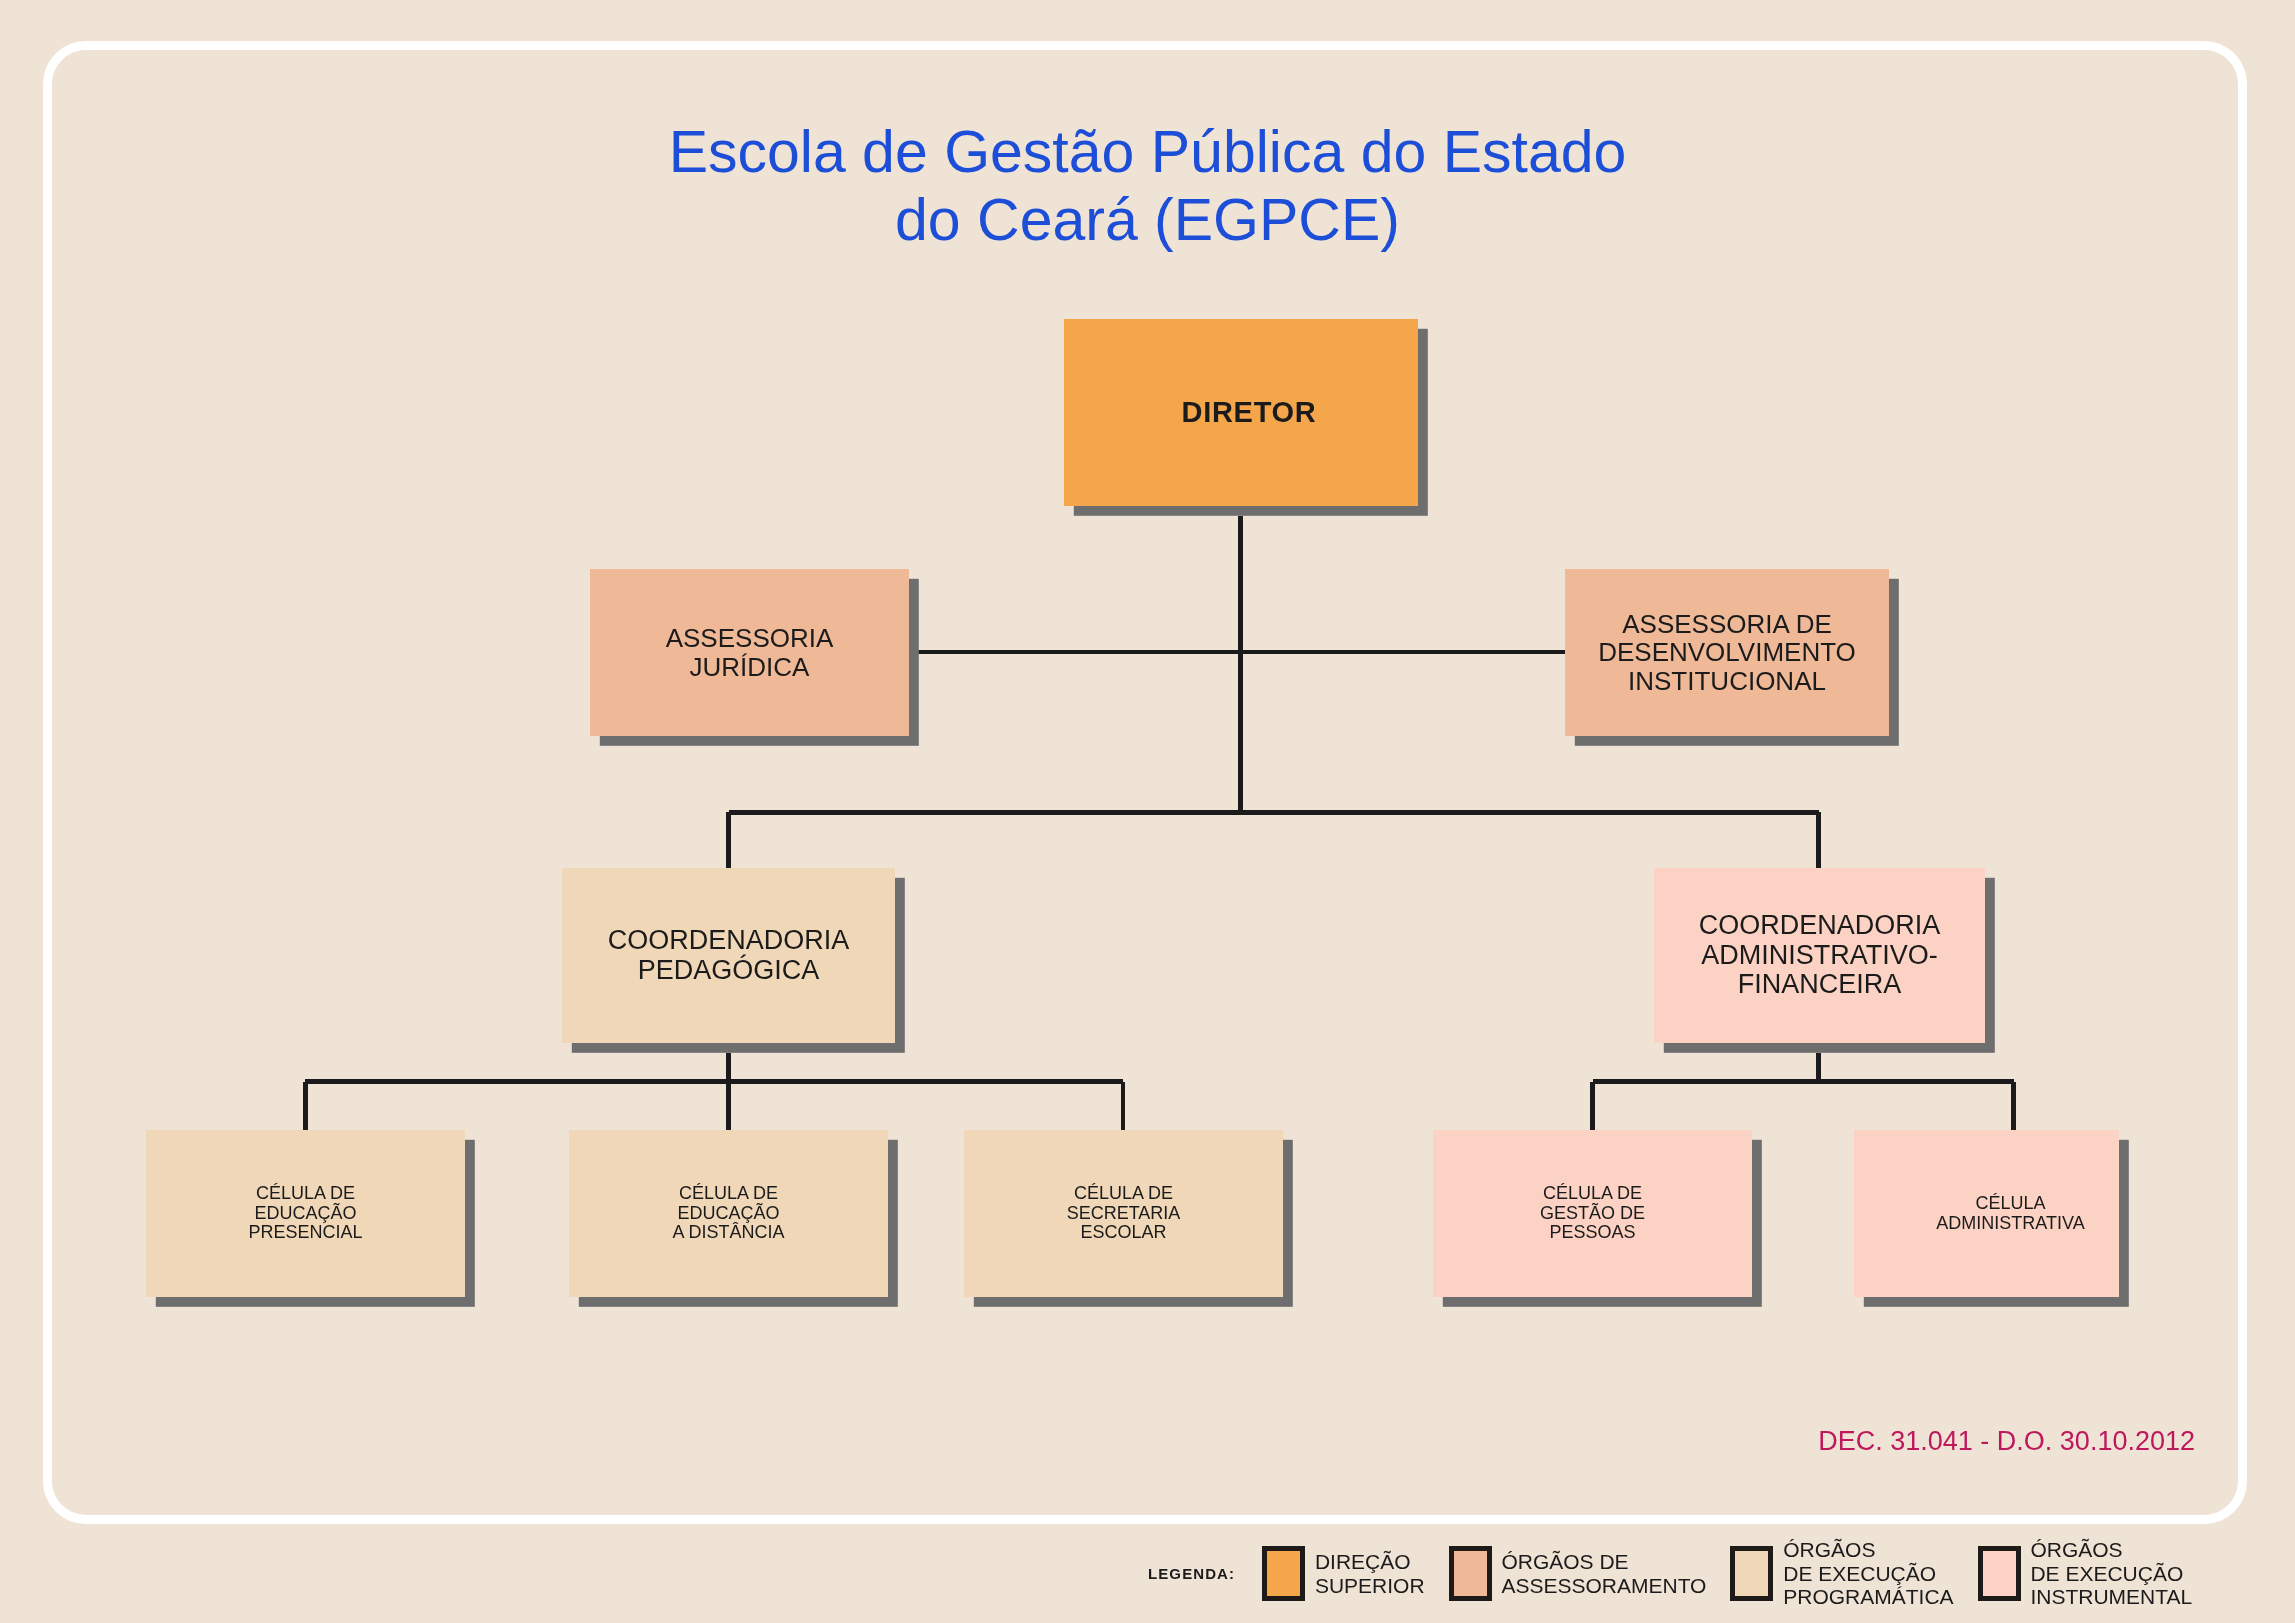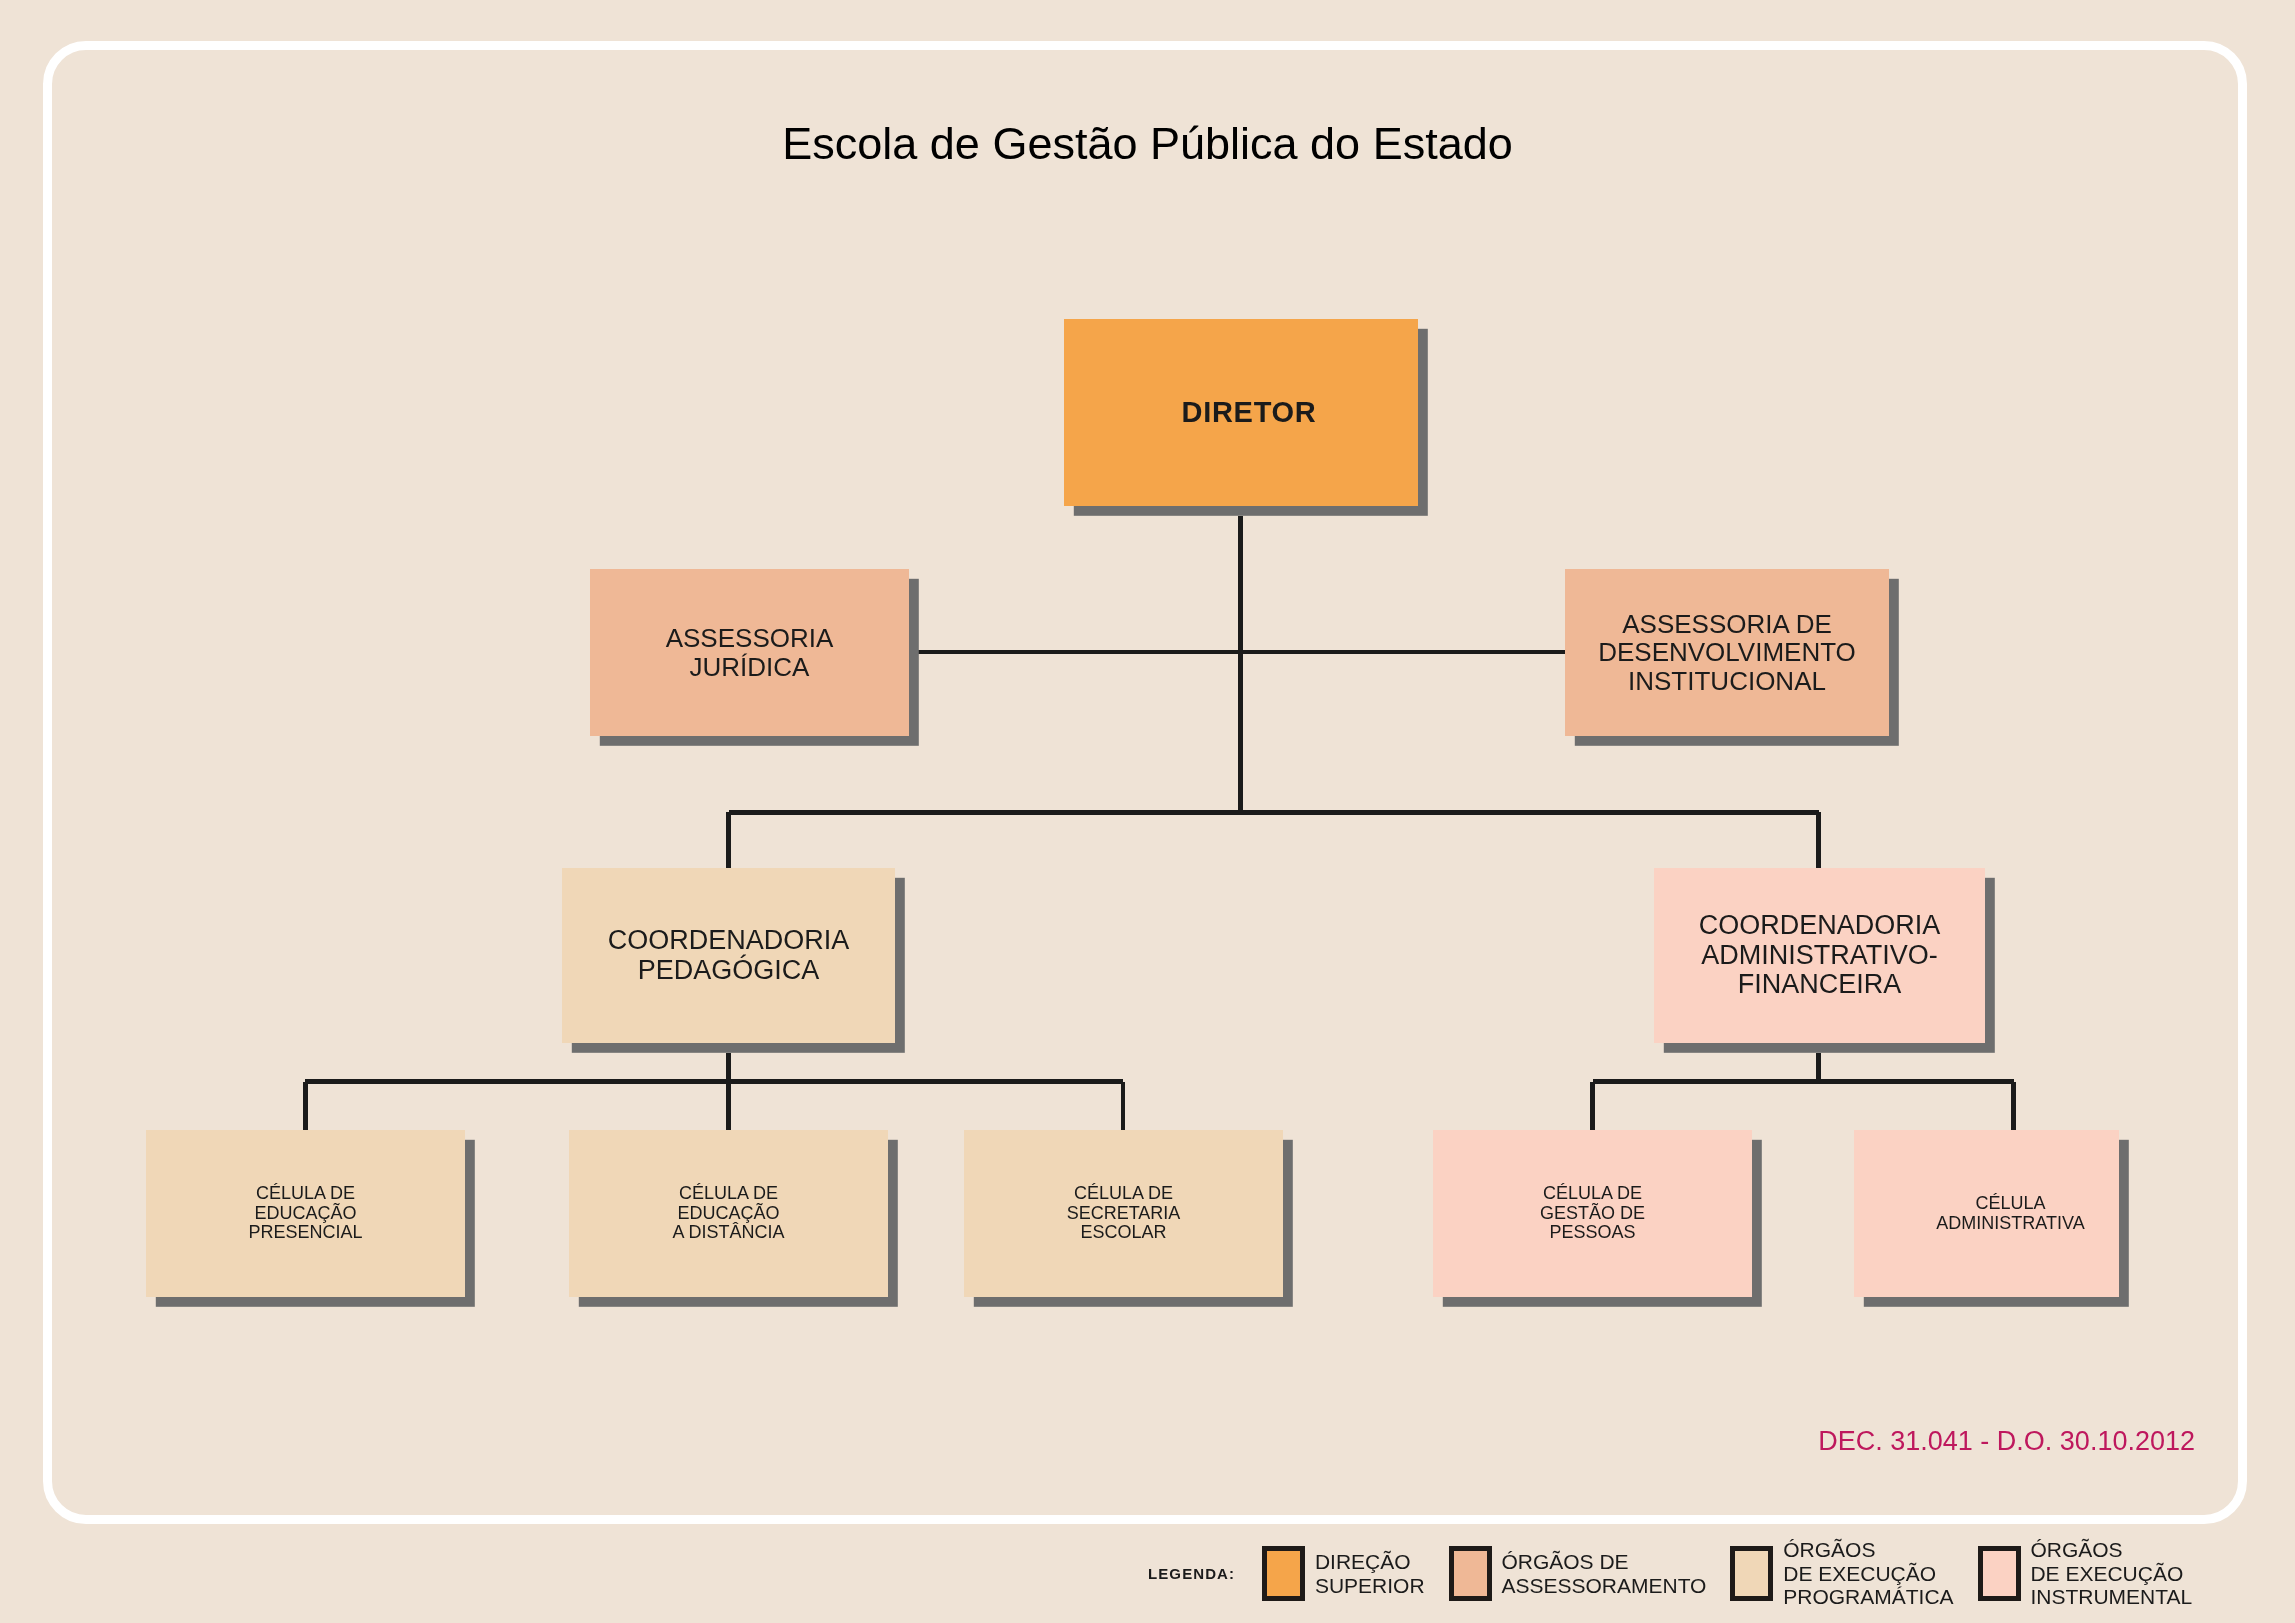--- a/index.html
+++ b/index.html
@@ -30,22 +30,22 @@
     pointer-events: none;
   }
 
   
   #title {
     position: absolute;
     left: 0;
     top: 118px;
     width: 2295px;
     text-align: center;
-    color: #000000;
-    font-size: 45px;
+    color: #1d4ed8;
+    font-size: 59px;
     line-height: 1.16;
     font-weight: 400;
     letter-spacing: 0px;
   }
   #title .ln { display: block; }
 
   
   #lines {
     position: absolute;
     left: 0; top: 0;
@@ -159,20 +159,21 @@
 </style>
 </head>
 <body>
 
 <div id="stage">
 
   <div id="frame"></div>
 
   <div id="title">
     <span class="ln">Escola de Gestão Pública do Estado</span>
+    <span class="ln">do Ceará (EGPCE)</span>
   </div>
 
   <svg id="lines" viewBox="0 0 3278 2319" width="2295" height="1624" xmlns="http://www.w3.org/2000/svg">
     <g stroke="#1B1B1B" stroke-width="7" fill="none" shape-rendering="crispEdges">
 
       <line x1="1772" y1="737" x2="1772" y2="1160"></line>
 
       <line x1="1298" y1="931" x2="2235" y2="931"></line>
 
       <line x1="1041" y1="1160" x2="2598" y2="1160"></line>

